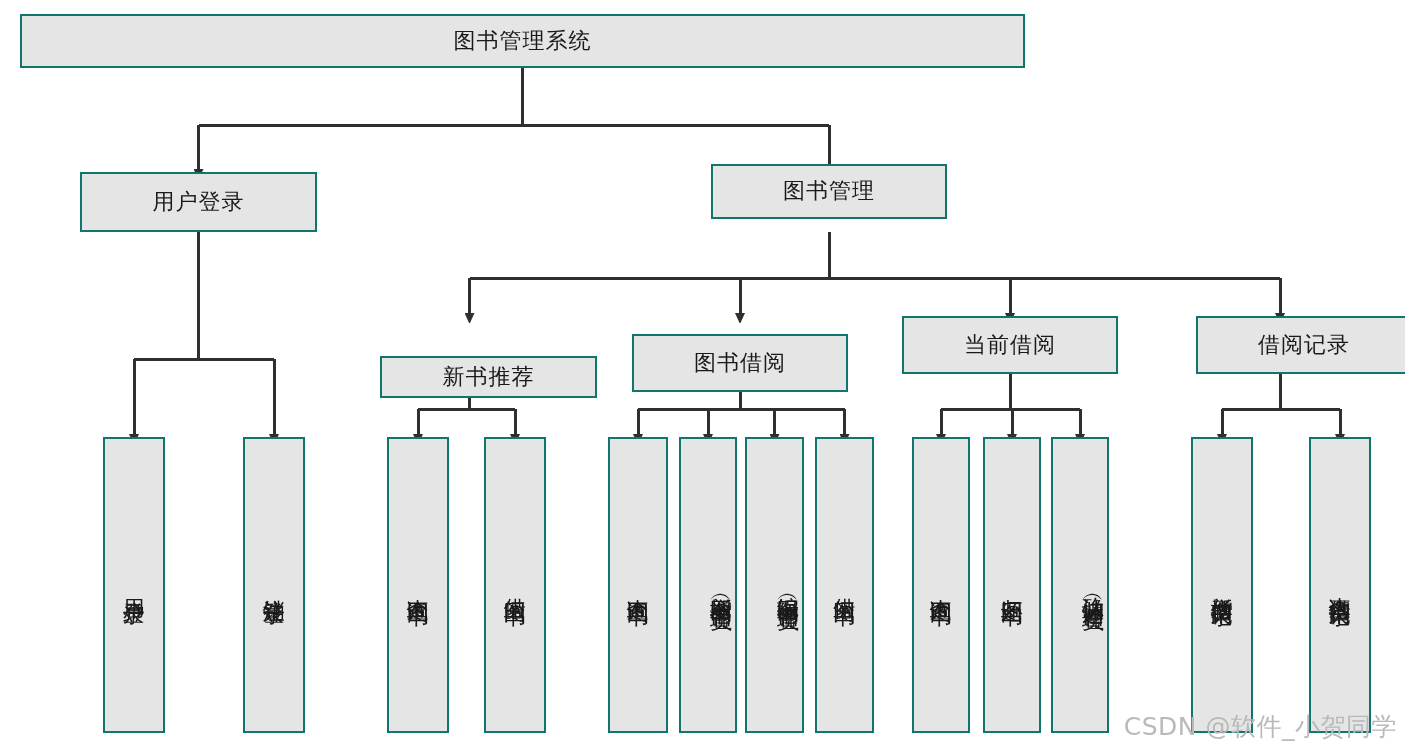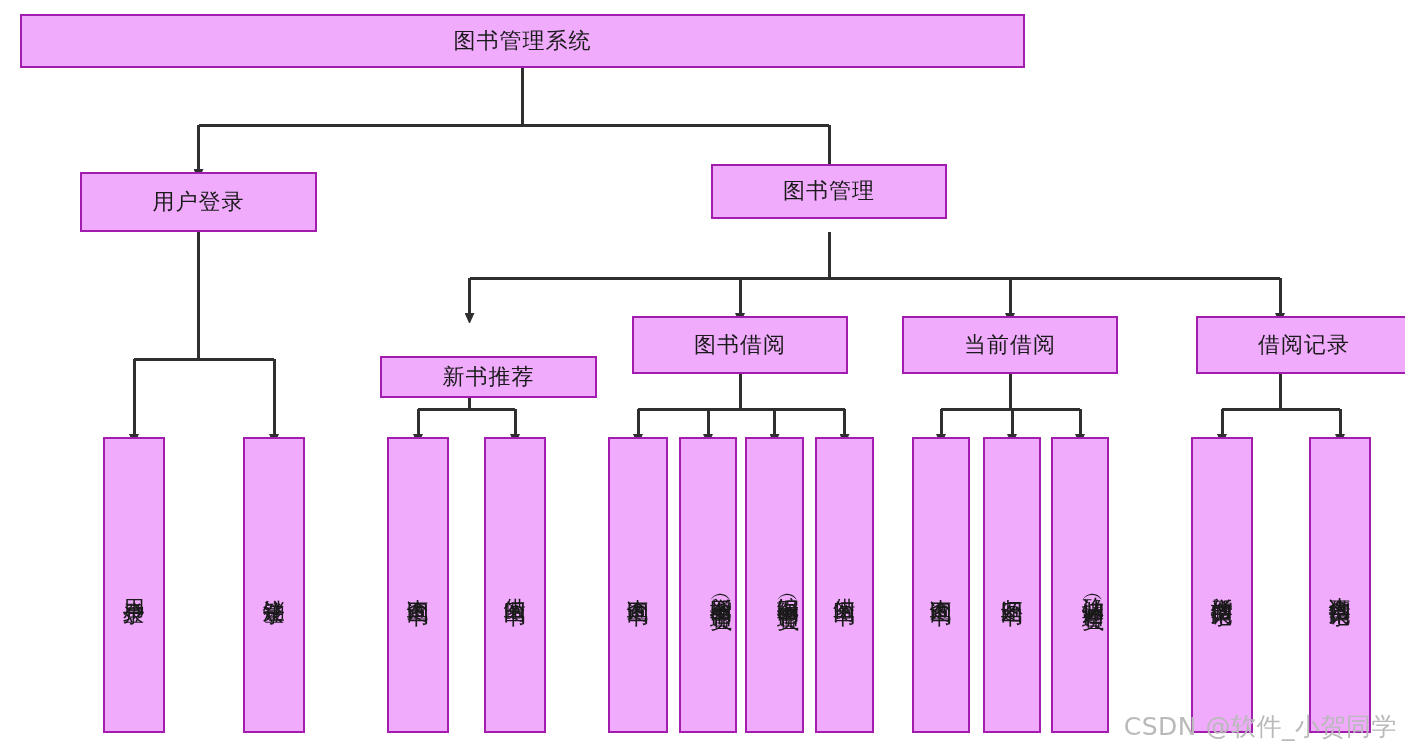--- a/index.html
+++ b/index.html
@@ -20,22 +20,22 @@
   #diagram-svg {
     position: absolute;
     left: 0;
     top: 0;
     width: 1405px;
     height: 747px;
   }
   .node {
     position: absolute;
     box-sizing: border-box;
-    background: #f0abfc;
-    border: 2px solid #a21caf;
+    background: #e5e5e5;
+    border: 2px solid #0f766e;
     display: flex;
     align-items: center;
     justify-content: center;
     color: #1a1a1a;
   }
   .node-h {
     font-size: 22px;
     letter-spacing: 1px;
     line-height: 1.2;
     white-space: nowrap;
@@ -120,21 +120,21 @@
       </div>
       <div class="node node-h" style="left: 80px; top: 172px; width: 237px; height: 60px;">
         <span>用户登录</span>
       </div>
       <div class="node node-h" style="left: 711px; top: 164px; width: 236px; height: 55px;">
         <span>图书管理</span>
       </div>
       <div class="node node-h" style="left: 380px; top: 316px; width: 217px; height: 42px; margin-top: 40px;">
         <span>新书推荐</span>
       </div>
-      <div class="node node-h" style="left: 632px; top: 316px; width: 216px; height: 58px;">
+      <div class="node node-h" style="left: 632px; top: 334px; width: 216px; height: 58px;">
         <span>图书借阅</span>
       </div>
       <div class="node node-h" style="left: 902px; top: 316px; width: 216px; height: 58px;">
         <span>当前借阅</span>
       </div>
       <div class="node node-h" style="left: 1172px; top: 316px; width: 216px; height: 58px; margin-left: 24px;">
         <span>借阅记录</span>
       </div>
       <div class="node node-v center-v" style="left: 103px; top: 437px; width: 62px; height: 296px;">
         <span>用户登录</span>

